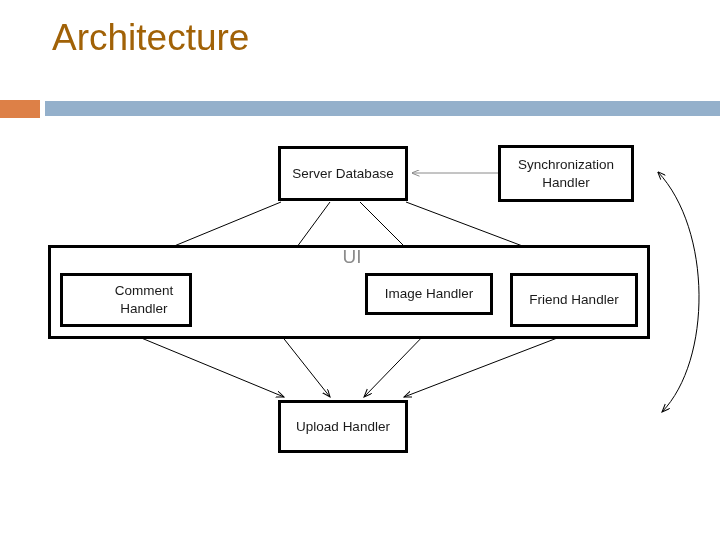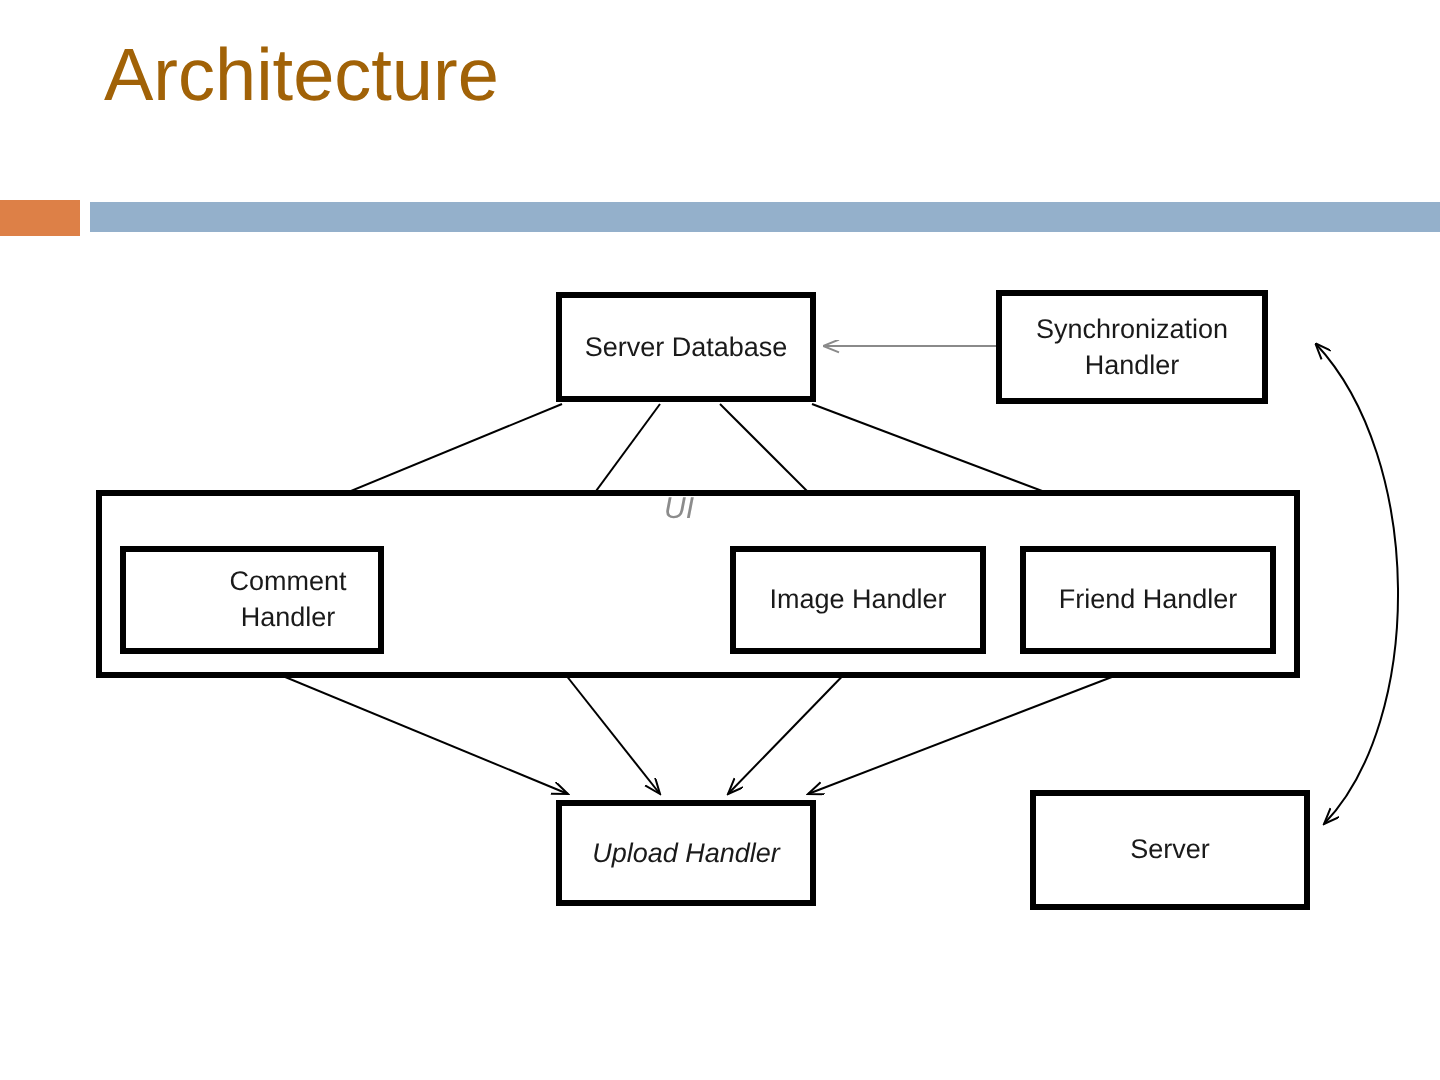--- a/index.html
+++ b/index.html
@@ -86,32 +86,32 @@
     left: 48px; top: 245px; width: 602px; height: 94px;
     box-sizing: border-box;
     background: #ffffff;
     border: 3px solid #000000;
     z-index: 2;
   }
   #ui-label {
     position: absolute;
     left: 332px; top: 246px;
     width: 40px;
-    font-size: 15px;
+    text-align: center;
+    font-size: 19px;
     color: #8c8c8c;
     z-index: 4;
-    font-style: italic;
   }
 
   #node-comment-handler { left: 60px;  top: 273px; width: 132px; height: 54px; padding-left: 36px; }
   #node-map-handler     { left: 212px; top: 273px; width: 130px; height: 54px; }
-  #node-image-handler   { left: 365px; top: 273px; width: 128px; height: 54px; }
+  #node-image-handler   { left: 365px; top: 273px; width: 128px; height: 42px; }
   #node-friend-handler  { left: 510px; top: 273px; width: 128px; height: 54px; }
 
-  #node-upload-handler  { left: 278px; top: 400px; width: 130px; height: 53px; font-style: italic; }
+  #node-upload-handler  { left: 278px; top: 400px; width: 130px; height: 53px; }
   #node-server          { left: 515px; top: 395px; width: 140px; height: 60px; }
 </style>
 </head>
 <body>
 
 <div id="slide-title">Architecture</div>
 <div id="title-rule-orange"></div>
 <div id="title-rule-blue"></div>
 
 <div id="diagram">
@@ -162,15 +162,14 @@
   <div class="node two-line" id="node-comment-handler">Comment
 Handler</div>
 
 
   <div class="node" id="node-image-handler">Image Handler</div>
 
   <div class="node" id="node-friend-handler">Friend Handler</div>
 
   <div class="node" id="node-upload-handler">Upload Handler</div>
 
-  <div class="node" id="node-server">Server</div>
 
 </div>
 
 </body></html>

